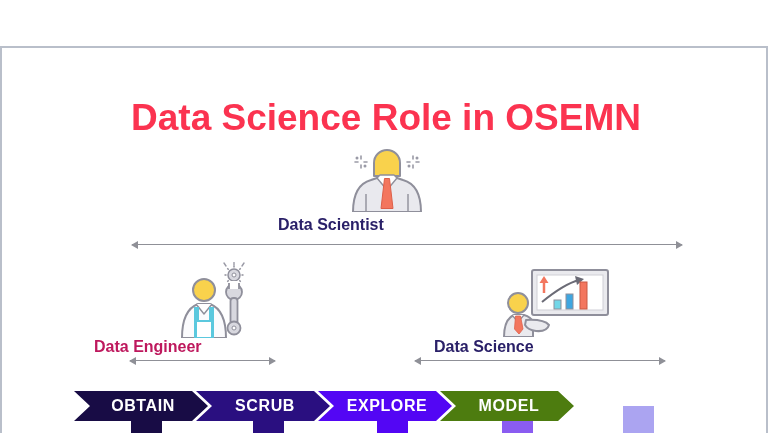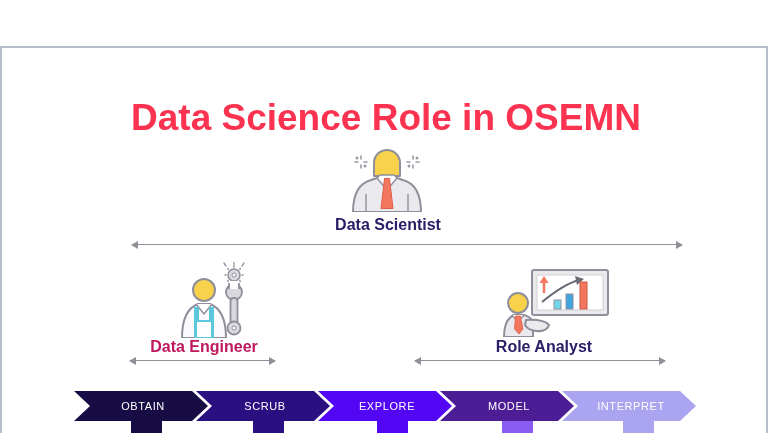--- a/index.html
+++ b/index.html
@@ -6,40 +6,40 @@
   #slide{
     position:relative;width:768px;height:433px;background:#ffffff;
     font-family:"Liberation Sans", sans-serif;overflow:hidden;
     box-sizing:border-box;border:2px solid #b9bfca;border-bottom:none;margin-top:46px;
   }
   .page-title{
     position:absolute;top:50px;left:0;width:768px;text-align:center;
     font-size:37px;font-weight:700;letter-spacing:0;line-height:40px;
   }
   .role-label{
-    position:absolute;width:220px;text-align:center;
+    position:absolute;width:220px;text-align:left;
     font-size:16px;font-weight:700;line-height:16px;
   }
   .role-icon{position:absolute;}
   .arrow-line{position:absolute;height:0;border-top:1px solid #8f9097;}
   .arrow-line::before{
     content:"";position:absolute;left:-1px;top:-4.5px;width:0;height:0;
     border:4px solid transparent;border-right:7px solid #8f9097;border-left:0;
   }
   .arrow-line::after{
     content:"";position:absolute;right:-1px;top:-4.5px;width:0;height:0;
     border:4px solid transparent;border-left:7px solid #8f9097;border-right:0;
   }
   .chevron{
     position:absolute;top:343px;width:134px;height:30px;z-index:2;
     clip-path:polygon(0 0, calc(100% - 16px) 0, 100% 50%, calc(100% - 16px) 100%, 0 100%, 16px 50%);
     display:flex;align-items:center;justify-content:center;
   }
   .chevron span{
-    color:#ffffff;font-size:11px;font-weight:400;letter-spacing:.6px;
+    color:#ffffff;font-size:16px;font-weight:700;letter-spacing:.6px;
     padding-left:4px;
   }
   .leg{position:absolute;top:358px;width:31px;height:71px;z-index:1;}
   .bottom-edge{
     position:absolute;left:0;top:429px;width:768px;height:2px;
     background:#b9bfca;z-index:3;
   }
 </style>
 </head>
 <body>
@@ -111,38 +111,35 @@
       <rect x="64" y="25" width="7" height="15" fill="#3fa6e0" stroke="#8f8f9b" stroke-width="1"></rect>
       <rect x="78" y="13" width="7" height="27" fill="#f3765e" stroke="#c95843" stroke-width="1"></rect>
       <path d="M2 68 Q2 50 12 46 L22 46 Q29 48 31 53 L31 68 Z" fill="#eaeaee" stroke="#8f8f9b" stroke-width="2" stroke-linejoin="round"></path>
       <path d="M10 46 L16 53 L22 46" fill="#ffffff" stroke="#8f8f9b" stroke-width="1.3" stroke-linejoin="round"></path>
       <path d="M13.5 47 h5 l2.5 13 -4 5 -4.5 -5 Z" fill="#f3765e" stroke="#dd5f49" stroke-width="0.8"></path>
       <path d="M24 51 Q42 50 47 56 Q45 63 34 62 Q26 61 23 56 Z" fill="#eaeaee" stroke="#8f8f9b" stroke-width="2" stroke-linejoin="round"></path>
       <circle cx="16" cy="34" r="10" fill="#f9d24c" stroke="#8f8f9b" stroke-width="2"></circle>
     </svg>
   </div>
 
-  <div class="role-label" style="left: 432px; top: 291px; color: rgb(42, 32, 104);">Role Analyst</div>
+  <div class="role-label" style="left: 432px; top: 291px; color: rgb(42, 32, 104);">Data Science</div>
 
   <div class="arrow-line" style="left:413px;top:312px;width:250px;"></div>
 
   <div class="chevron" style="left: 72px; background: rgb(24, 12, 69);">
       <span>OBTAIN</span>
     </div>
   <div class="chevron" style="left: 316px; background: rgb(83, 6, 244);">
       <span>EXPLORE</span>
     </div>
   <div class="chevron" style="left: 194px; background: rgb(42, 15, 128);">
       <span>SCRUB</span>
     </div>
-  <div class="chevron" style="left: 438px; background: #4c1d95;">
+  <div class="chevron" style="left: 438px; background: #4d7c0f;">
       <span>MODEL</span>
-    </div>
-  <div class="chevron" style="left: 560px; background: rgb(171, 164, 241);">
-      <span>INTERPRET</span>
     </div>
 
   <div class="leg" style="left: 129px; background: rgb(24, 12, 69);"></div>
   <div class="leg" style="left: 251px; background: rgb(42, 15, 128);"></div>
   <div class="leg" style="left: 375px; background: rgb(83, 6, 244);"></div>
   <div class="leg" style="left: 500px; background: rgb(138, 92, 241);"></div>
   <div class="leg" style="left: 621px; background: rgb(171, 164, 241);"></div>
 
   <div class="bottom-edge"></div>
 </div>

